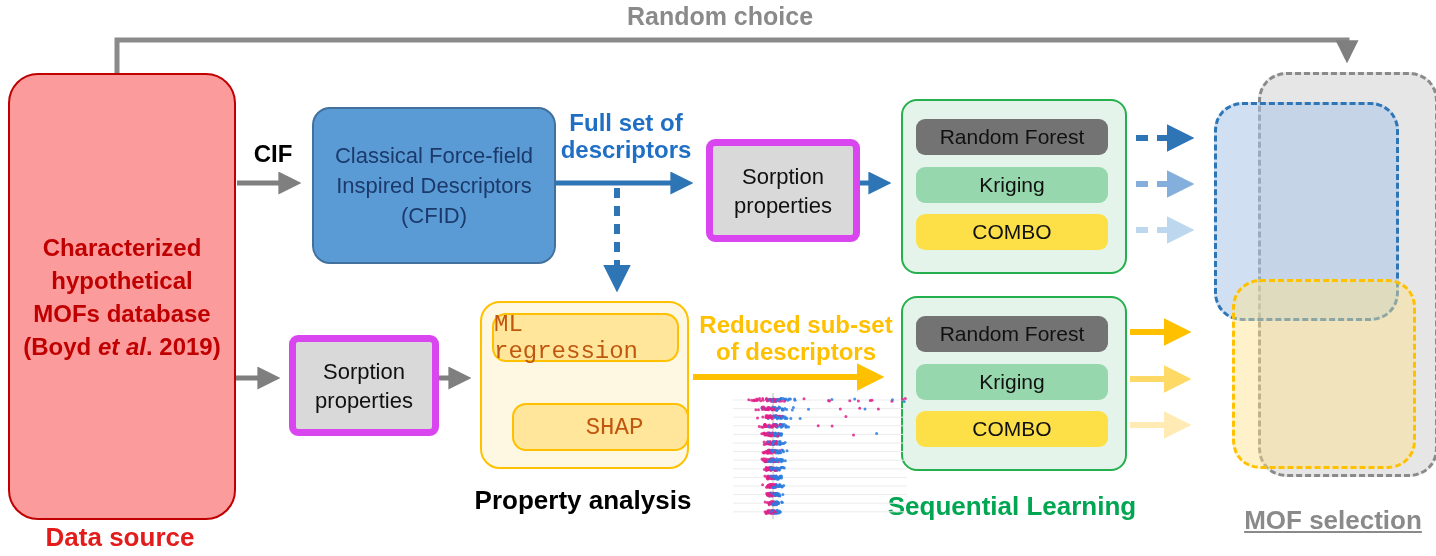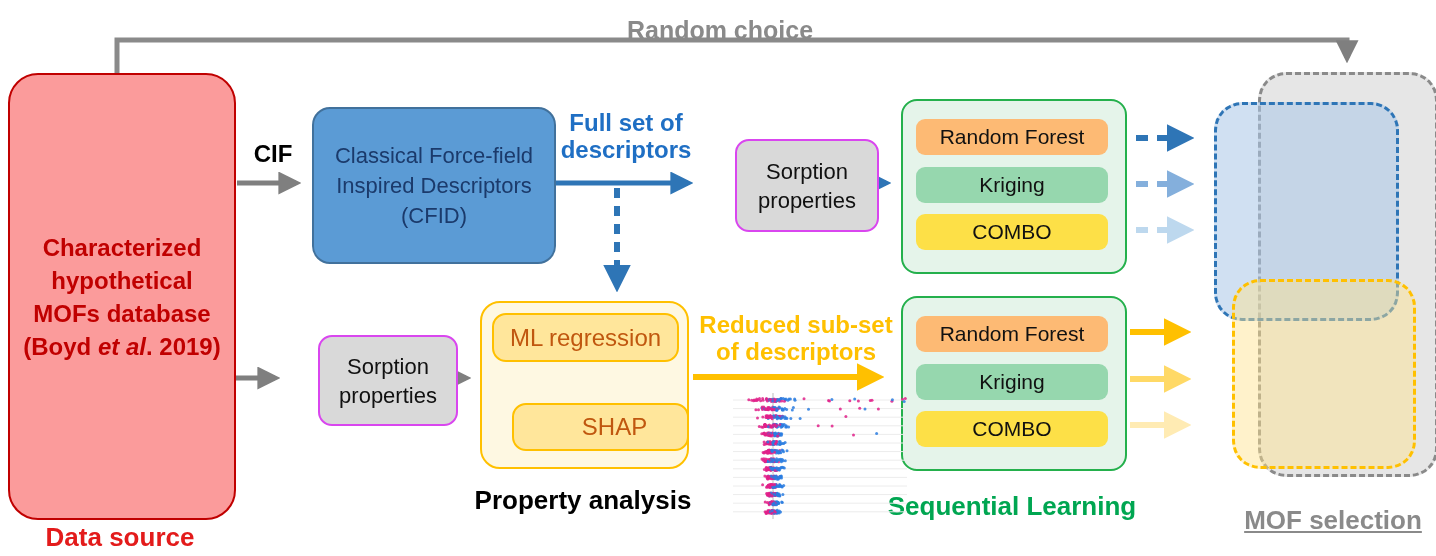--- a/index.html
+++ b/index.html
@@ -20,55 +20,55 @@
   .cif{left:237px;top:141px;width:72px;font-size:24px;color:#000;}
 
   
   .blue-box{left:312px;top:107px;width:240px;height:153px;background:#5B9BD5;border:2px solid #41719C;
             border-radius:18px;z-index:3;}
   .blue-box-text{color:#1B3A6B;font-size:22px;line-height:30px;width:100%;height:100%;}
 
   .full-set{left:558px;top:110px;width:136px;font-size:24px;color:#1F6FC4;z-index:3;}
 
   
-  .gray-box{background:#D9D9D9;border:2px solid #d946ef;border-radius:14px;z-index:3;margin-left:29px;}
+  .gray-box{background:#D9D9D9;border:7px solid #d946ef;border-radius:9px;z-index:3;}
   .sorption-top{left:706px;top:139px;width:140px;height:89px;}
   .sorption-bottom{left:289px;top:335px;width:136px;height:87px;}
   .gray-box .boxtext{width:100%;height:100%;font-size:22px;line-height:29px;color:#111;}
 
   
   .green-box{width:222px;height:171px;background:#E5F4EA;border:2.5px solid #24B04C;border-radius:16px;z-index:3;}
   .green-top{left:901px;top:99px;}
   .green-bottom{left:901px;top:296px;}
   .green-item{position:absolute;left:13px;width:192px;height:36px;border-radius:9px;
               display:flex;align-items:center;justify-content:center;font-size:21px;color:#111;}
-  .gi-0{top:18px;background:#fdba74;}
+  .gi-0{top:18px;background:#737373;}
   .gi-1{top:66px;background:#96D7AE;}
   .gi-2{top:113px;background:#fde047;}
   .seq-caption{left:876px;top:492px;width:272px;font-size:26px;color:#00A651;}
 
   
   .yellow-box{left:480px;top:301px;width:205px;height:164px;background:#FEF8E2;border:2.5px solid #FFC000;
-              border-radius:20px;z-index:3;}
+              border-radius:20px;z-index:3;font-family:Liberation Mono, monospace;}
   .mini-yellow{position:absolute;background:#FFE69B;border:2px solid #FFC000;border-radius:14px;
                display:flex;align-items:center;justify-content:center;color:#C0570F;font-size:24px;}
   .ml-box{left:10px;top:10px;width:183px;height:45px;}
   .shap-box{left:30px;top:100px;width:145px;height:44px;padding-left:28px;}
   .pa-caption{left:470px;top:486px;width:226px;font-size:26px;color:#000000;}
 
   .reduced{left:696px;top:311px;width:200px;font-size:24px;color:#FFC000;z-index:3;line-height:27px;}
 
   
   .dash-rect{position:absolute;border-radius:28px;z-index:1;}
   .dr-gray{left:1258px;top:72px;width:174px;height:399px;border:3px dashed #8a8a8a;background:rgba(210,210,210,0.55);}
   .dr-blue{left:1214px;top:102px;width:179px;height:213px;border:3px dashed #2E75B6;background:rgba(169,199,231,0.55);}
   .dr-yellow{left:1232px;top:279px;width:178px;height:184px;border:3px dashed #FFC000;background:rgba(255,226,140,0.45);}
   .mof-caption{left:1240px;top:506px;width:186px;font-size:26px;color:#8a8a8a;text-decoration:underline;}
 
-  .random-choice{left:560px;top:16px;width:320px;font-size:25px;color:#8a8a8a;}
+  .random-choice{left:560px;top:2px;width:320px;font-size:25px;color:#8a8a8a;}
 
   #connectors{position:absolute;left:0;top:0;width:1436px;height:556px;z-index:2;pointer-events:none;}
   #shap-plot{position:absolute;left:725px;top:391px;width:190px;height:140px;z-index:3;}
 </style>
 </head>
 <body>
 
 <div id="canvas">
 
   <div class="dash-rect dr-gray"></div>

